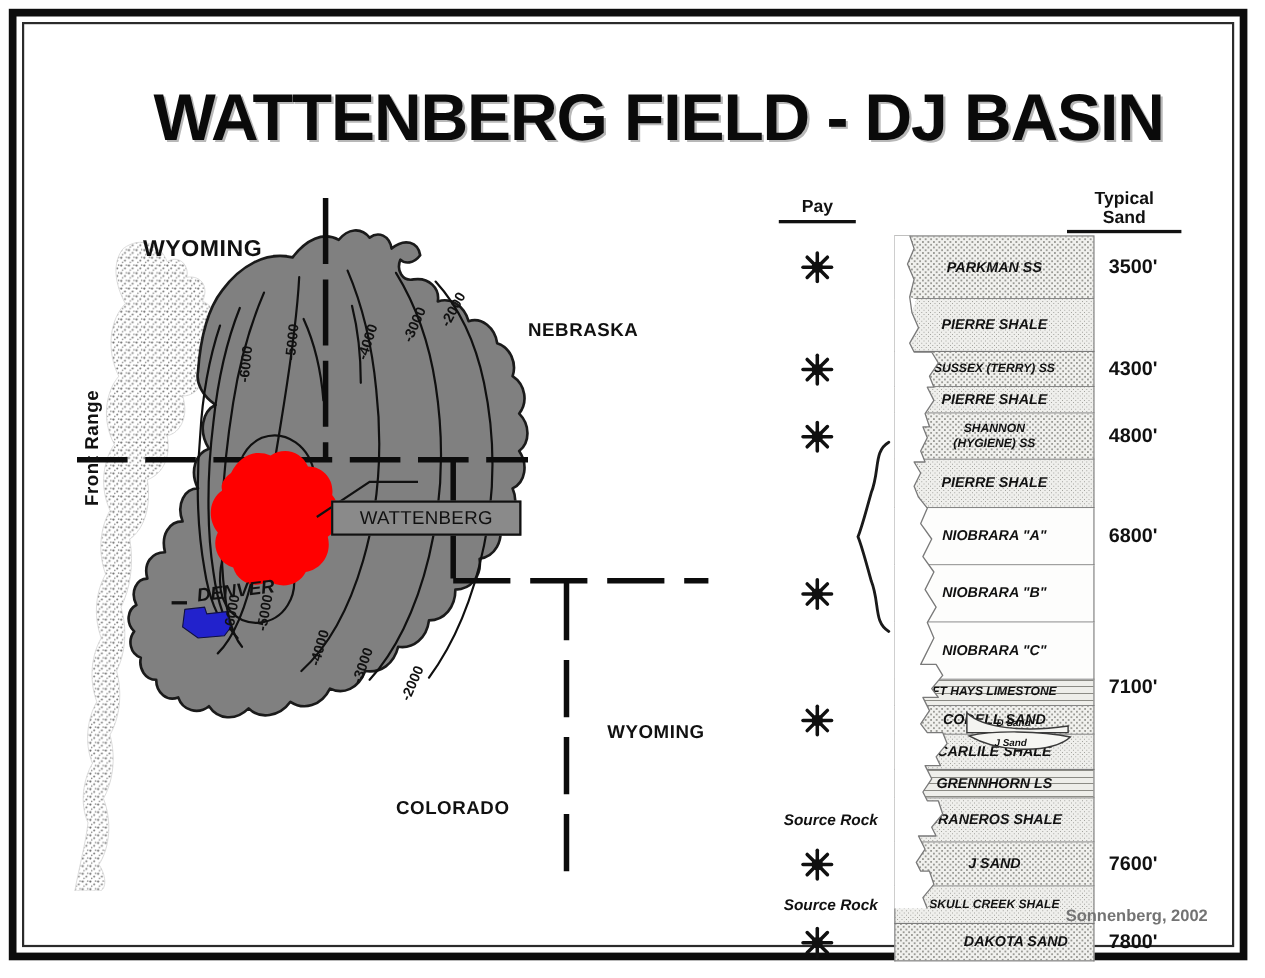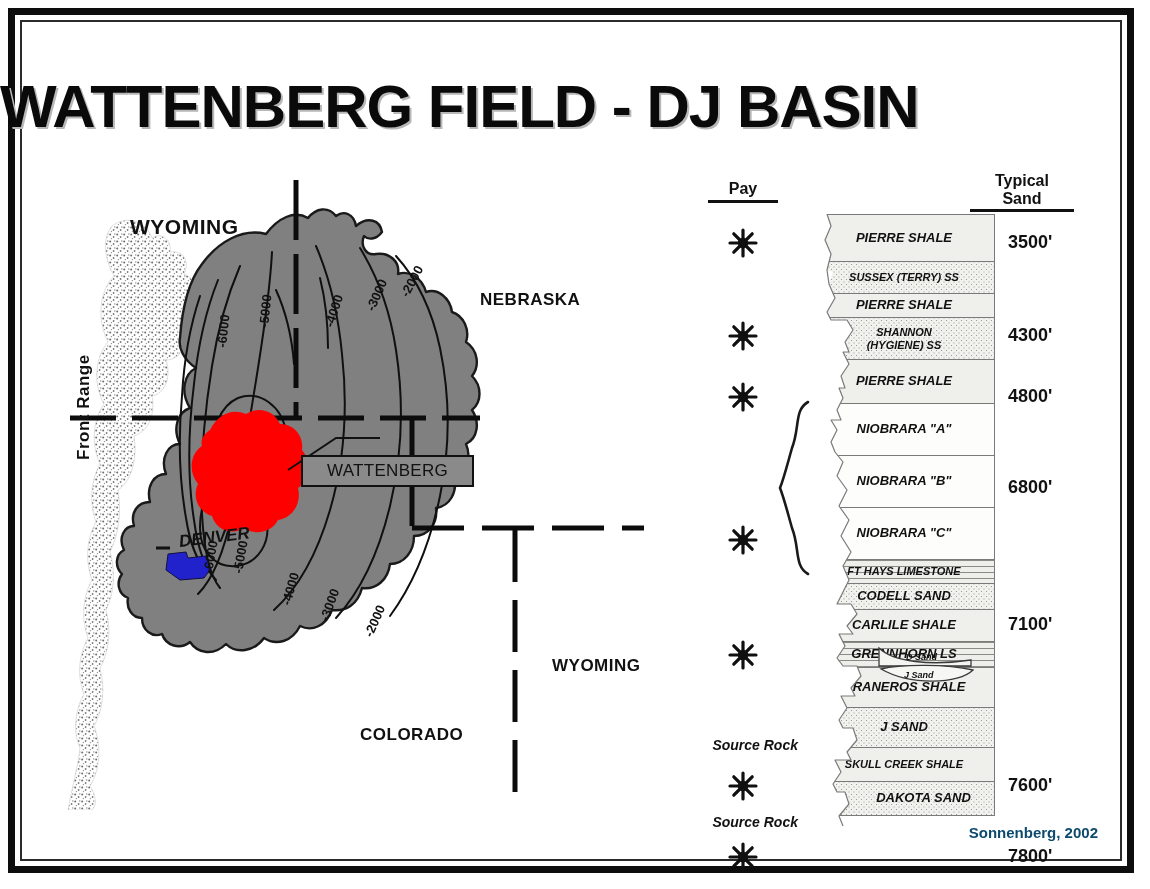--- a/index.html
+++ b/index.html
@@ -22,21 +22,21 @@
   #inner-frame{
     position:absolute;left:20px;top:20px;
     width:1102px;height:841px;
     border:2px solid #2b2b2b;
     box-sizing:border-box;
   }
 
   
   #title{
     position:absolute;left:0;top:72px;width:1058px;
-    text-align:left;
+    text-align:right;
     font-family:"Liberation Sans", sans-serif;
     font-weight:bold;
     font-size:60px;
     letter-spacing:-1px;
     color:#0a0a0a;
     text-shadow:2px 2px 0 #b8b8b8;
     white-space:nowrap;
   }
 
   
@@ -199,21 +199,21 @@
     z-index:7;
     white-space:nowrap;
   }
 
   
   #credit{
     position:absolute;right:52px;bottom:48px;
     font-family:"Liberation Sans", sans-serif;
     font-weight:bold;
     font-size:15px;
-    color:#0c4a6e;
+    color:#737373;
     white-space:nowrap;
   }
 </style>
 </head>
 <body>
 
 <div id="figure">
 
   <div id="outer-frame"></div>
   <div id="inner-frame"></div>
@@ -346,20 +346,23 @@
   <div id="strat-panel">
 
     <div class="col-header" id="hdr-pay">Pay</div>
 
     <div class="col-header" id="hdr-depth">
       <span>Typical</span><br>
       <span>Sand</span>
     </div>
 
     <div id="column">
+        <div class="unit lith-sand" style="height: 58px;">
+          <div class="unit-label">PARKMAN SS</div>
+        </div>
         <div class="unit lith-shale" style="height: 48px;">
           <div class="unit-label">PIERRE SHALE</div>
         </div>
         <div class="unit lith-sand" style="height: 32px;">
           <div class="unit-label small">SUSSEX (TERRY) SS</div>
         </div>
         <div class="unit lith-shale" style="height: 24px;">
           <div class="unit-label">PIERRE SHALE</div>
         </div>
         <div class="unit lith-sand" style="height: 42px;">

